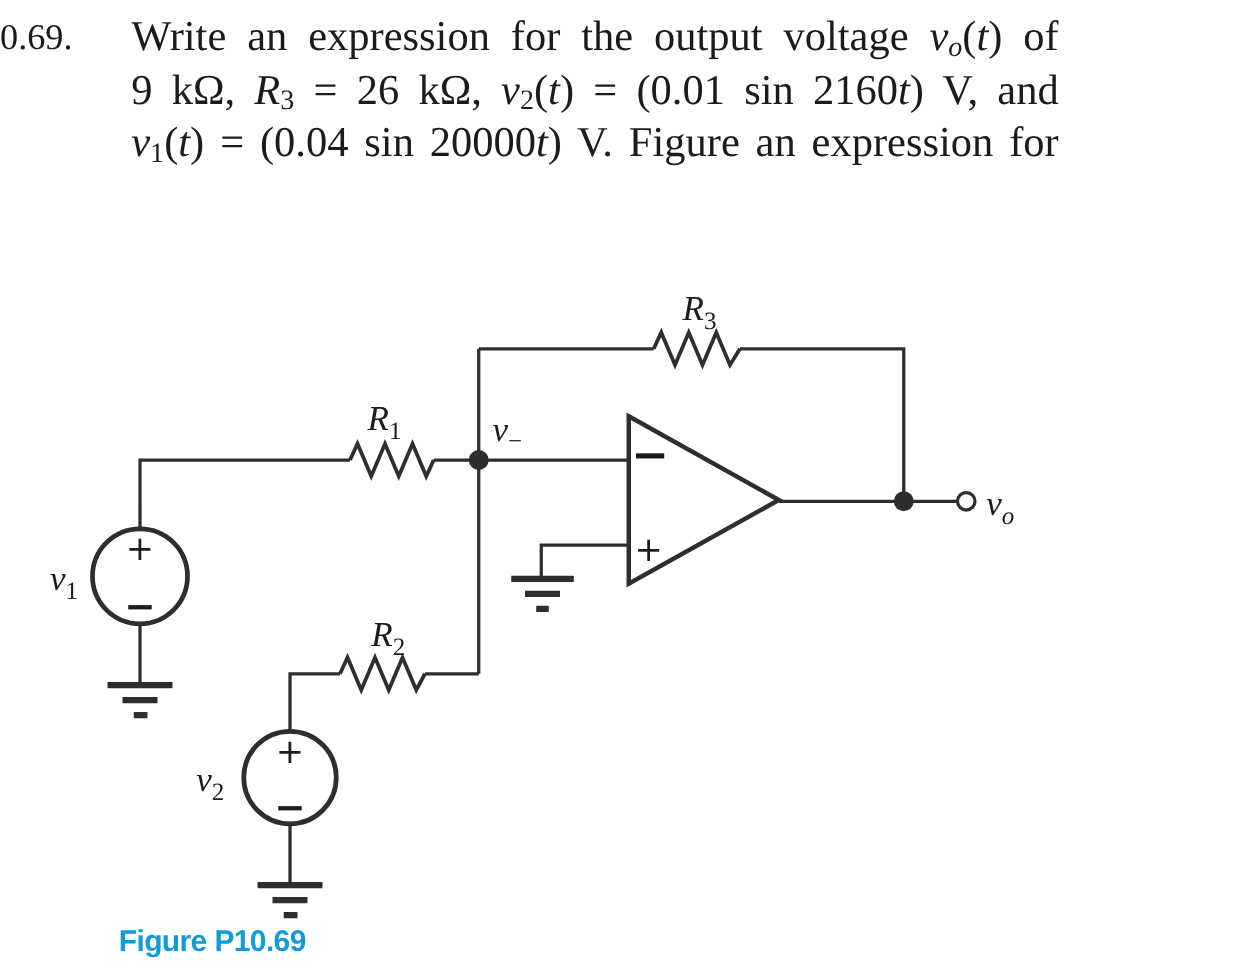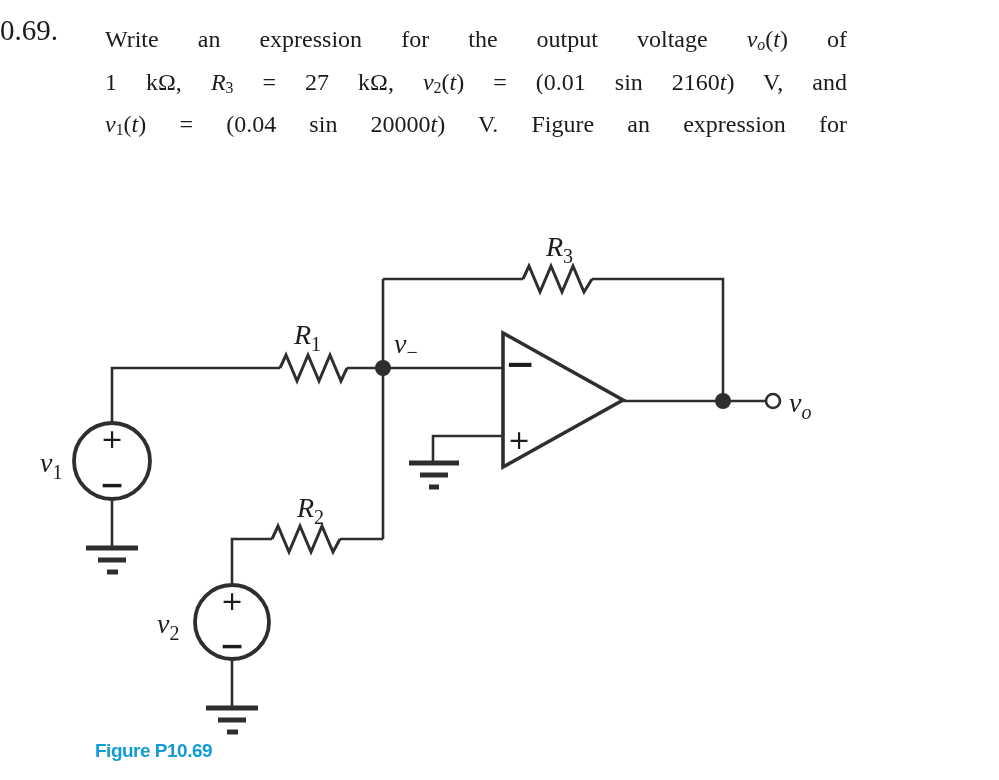--- a/index.html
+++ b/index.html
@@ -2,21 +2,21 @@
 <html><head>
 <meta charset="utf-8">
 <style>
   html,body{margin:0;padding:0;background:#ffffff;}
   .page{position:relative;width:999px;height:780px;background:#ffffff;overflow:hidden;
         font-family:"Liberation Serif", serif;color:#1b1b1b;padding-left:48px;}
   
   .problem{position:absolute;left:0;top:9px;width:847px;display:flex;}
   .prob-num{width:105px;font-size:29px;line-height:42.7px;flex:0 0 105px;}
   .prob-lines{width:742px;flex:0 0 742px;}
-  .pline{font-size:24px;line-height:61px;text-align:justify;text-align-last:justify;
+  .pline{font-size:34px;line-height:42px;text-align:justify;text-align-last:justify;
          height:42.7px;overflow:hidden;white-space:normal;}
   .f-n{font-style:normal;}
   .f-i{font-style:italic;}
   .f-s{font-size:0.66em;font-style:normal;vertical-align:-0.2em;}
   .f-si{font-size:0.66em;font-style:italic;vertical-align:-0.2em;}
   
   .circuit{position:absolute;left:0;top:230px;}
   .wire{stroke:#2e2e2e;stroke-width:2.6;fill:none;}
   .res{stroke:#2e2e2e;stroke-width:3;fill:none;stroke-linejoin:miter;}
   .opamp{stroke:#2e2e2e;stroke-width:3.6;fill:#ffffff;stroke-linejoin:miter;}
@@ -25,32 +25,32 @@
   .node{fill:#2e2e2e;stroke:none;}
   .term{stroke:#2e2e2e;stroke-width:2.6;fill:#ffffff;}
   .lbl{font-family:"Liberation Serif", serif;font-style:italic;font-size:28px;fill:#1c1c1c;}
   .sub{font-size:20px;font-style:normal;}
   .subi{font-size:20px;font-style:italic;}
   .sgn{font-family:"DejaVu Sans", sans-serif;font-size:27px;fill:#1c1c1c;text-anchor:middle;}
   .sgn-b{font-family:"DejaVu Sans", sans-serif;font-size:30px;font-weight:bold;fill:#1c1c1c;text-anchor:middle;}
   .sgn-om{font-family:"DejaVu Sans", sans-serif;font-size:36px;font-weight:bold;fill:#1c1c1c;text-anchor:middle;}
   
   .caption{position:absolute;left:95px;top:740px;font-family:"Liberation Sans", sans-serif;
-           font-weight:bold;font-size:19px;letter-spacing:-0.5px;}
+           font-weight:bold;font-size:24px;letter-spacing:-0.5px;}
 </style>
 </head>
 <body>
 
 <div class="page">
 
   <div class="problem">
     <div class="prob-num">0.69.</div>
     <div class="prob-lines">
       <div class="pline"><span class="f-n">Write an expression for the output voltage </span><span class="f-i">v</span><span class="f-si">o</span><span class="f-n">(</span><span class="f-i">t</span><span class="f-n">) of</span></div>
-      <div class="pline"><span class="f-n">1 kΩ, </span><span class="f-i">R</span><span class="f-s">3</span><span class="f-n"> = 27 kΩ, </span><span class="f-i">v</span><span class="f-s">2</span><span class="f-n">(</span><span class="f-i">t</span><span class="f-n">) = (0.01 sin 2160</span><span class="f-i">t</span><span class="f-n">) V, and</span></div>
+      <div class="pline"><span class="f-n">9 kΩ, </span><span class="f-i">R</span><span class="f-s">3</span><span class="f-n"> = 26 kΩ, </span><span class="f-i">v</span><span class="f-s">2</span><span class="f-n">(</span><span class="f-i">t</span><span class="f-n">) = (0.01 sin 2160</span><span class="f-i">t</span><span class="f-n">) V, and</span></div>
       <div class="pline"><span class="f-i">v</span><span class="f-s">1</span><span class="f-n">(</span><span class="f-i">t</span><span class="f-n">) = (0.04 sin 20000</span><span class="f-i">t</span><span class="f-n">) V. Figure an expression for</span></div>
     </div>
   </div>
 
   <svg class="circuit" width="999" height="510" viewBox="0 230 999 510" xmlns="http://www.w3.org/2000/svg">
 
     <path class="wire" d="M112,423 V368 H280"></path>
     <polyline class="res" points="280,368 286,355 297,381 308,355 319,381 330,355 341,381 347,368"></polyline>
     <path class="wire" d="M347,368 H383"></path>
     <path class="wire" d="M383,368 H503"></path>

